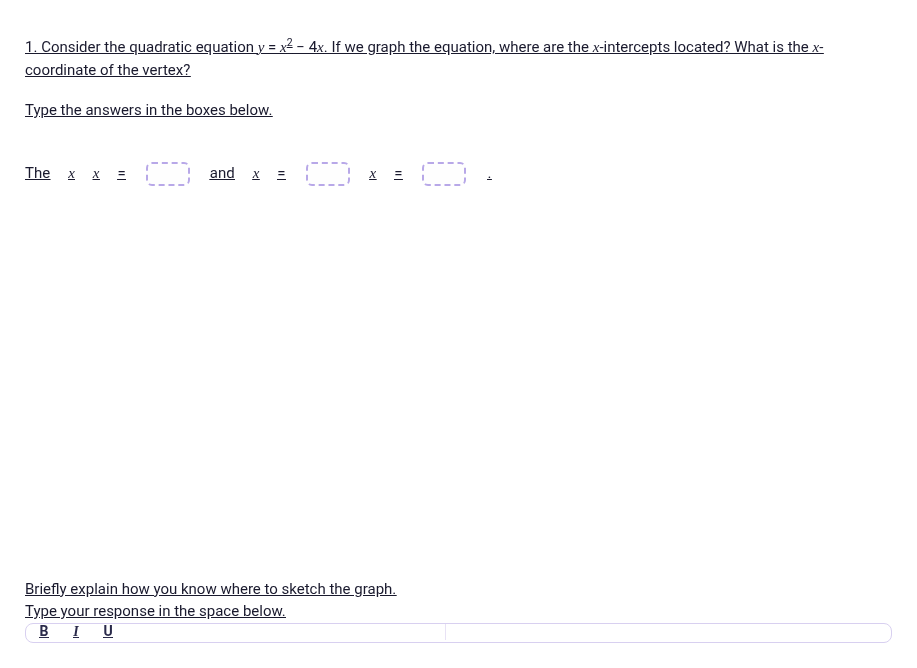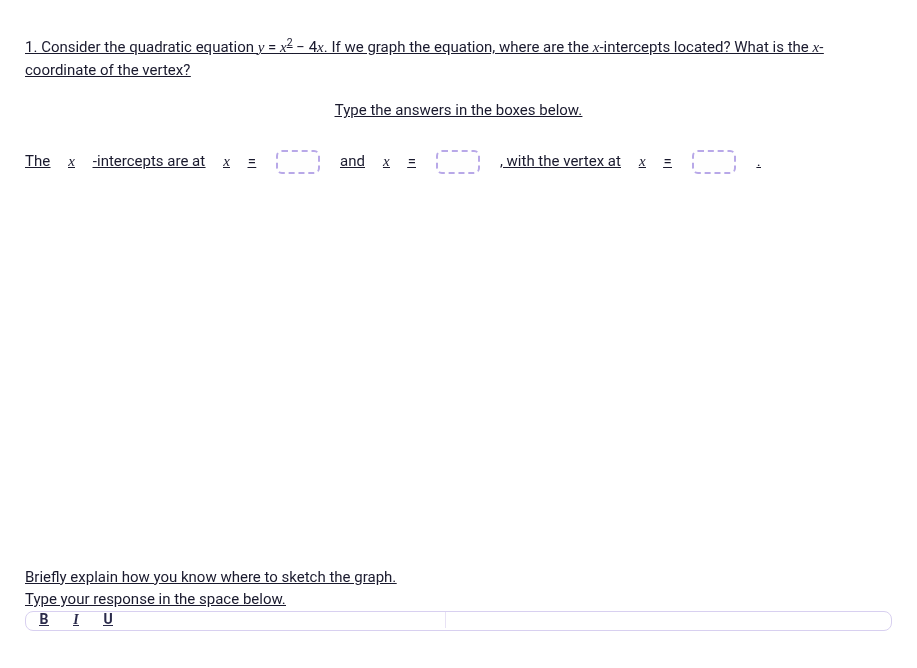--- a/index.html
+++ b/index.html
@@ -20,22 +20,21 @@
       position: relative;
     }
     .question-text {
       margin-bottom: 18px;
     }
     .math-var {
       font-family: "Times New Roman", Georgia, serif;
       font-style: italic;
     }
     .instruction {
-      margin-bottom: 28px;
-      text-align: center;
+      margin-bottom: 40px;
     }
     .fill-blank-line {
       display: flex;
       align-items: center;
       flex-wrap: wrap;
       gap: 18px;
       margin-bottom: 12px;
     }
     .blank-input {
       display: inline-block;
@@ -92,29 +91,27 @@
 <div class="question-text">
   <span>1.</span>
   <span>Consider the quadratic equation </span><span class="math-var">y</span><span> = </span><span class="math-var">x</span><span class="sup">2</span><span> − 4</span><span class="math-var">x</span><span>. If we graph the equation, where are the </span><span class="math-var">x</span><span>-intercepts located? What is the </span><span class="math-var">x</span><span>-coordinate of the vertex?</span>
 </div>
 
 <div class="instruction">Type the answers in the boxes below.</div>
 
 <div class="fill-blank-line">
   <span>The </span>
     <span class="math-var">x</span>
-    <span>-intercepts are at </span>
     <span class="math-var">x</span>
     <span> = </span>
   <span class="blank-input"></span>
   <span> and </span>
     <span class="math-var">x</span>
     <span> = </span>
   <span class="blank-input"></span>
-  <span>, with the vertex at </span>
     <span class="math-var">x</span>
     <span> = </span>
   <span class="blank-input"></span>
   <span class="period">.</span>
 </div>
 
 <div class="spacer-large"></div>
 
 <div class="explain-prompt">Briefly explain how you know where to sketch the graph.</div>
 

